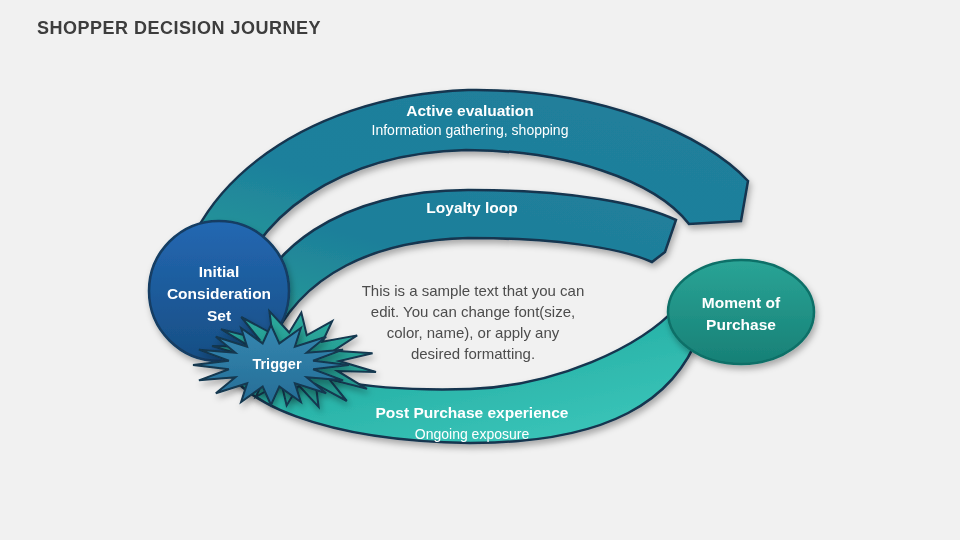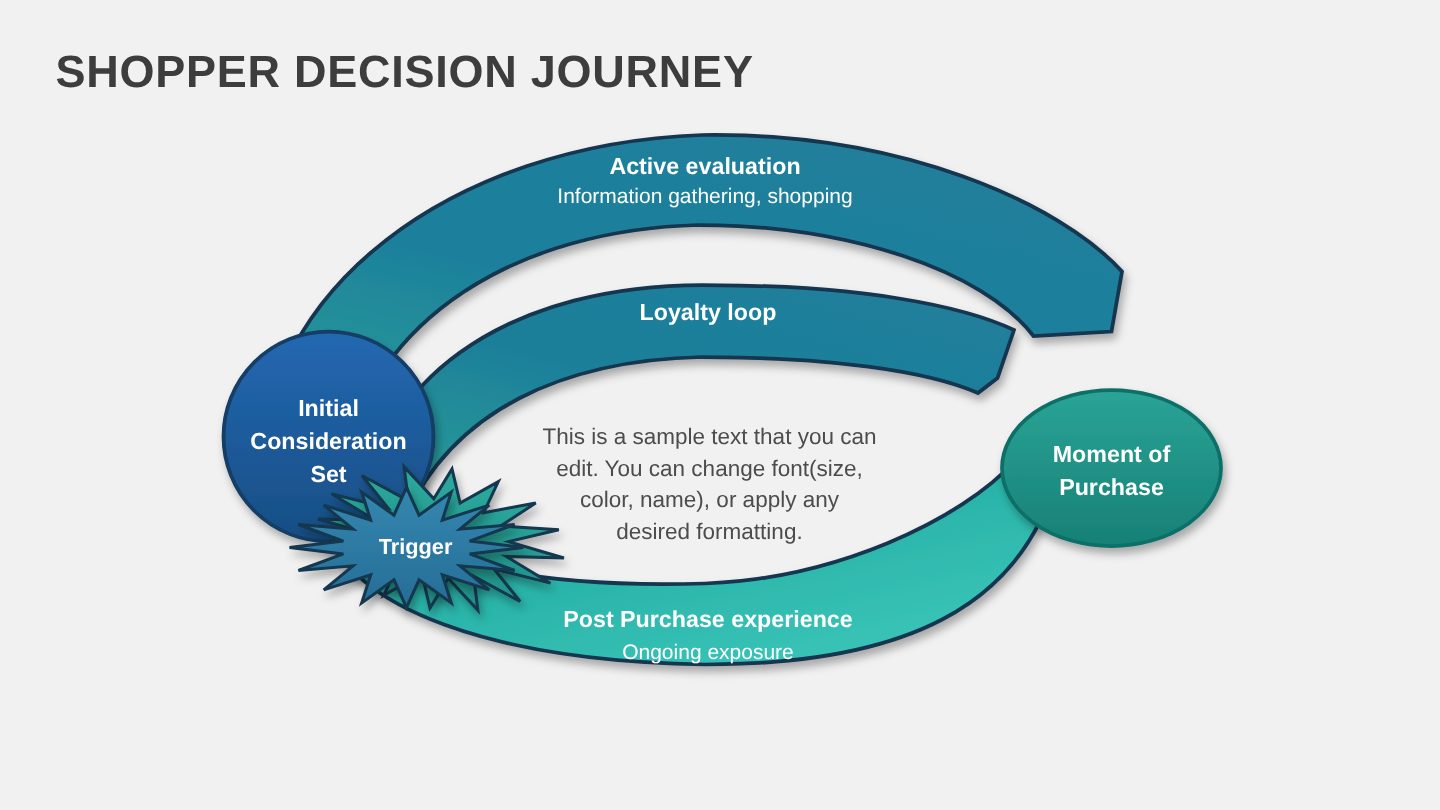--- a/index.html
+++ b/index.html
@@ -1,20 +1,20 @@
 <!DOCTYPE html>
 <html><head>
 <meta charset="utf-8">
 <style>
   html,body{margin:0;padding:0;}
   body{width:960px;height:540px;background:#f1f1f1;font-family:"Liberation Sans",sans-serif;overflow:hidden;}
   .slide{position:relative;width:960px;height:540px;background:#f1f1f1;}
   .slide-title{
-    position:absolute;left:37px;top:32px;margin:0;
-    font-size:30px;font-weight:700;color:#3d3d3d;letter-spacing:.5px;
+    position:absolute;left:37px;top:18px;margin:0;
+    font-size:18px;font-weight:700;color:#3d3d3d;letter-spacing:.5px;
   }
   svg{position:absolute;left:0;top:0;}
   .band-label{fill:#ffffff;font-weight:700;font-size:15.5px;text-anchor:middle;}
   .band-sublabel{fill:#ffffff;font-weight:400;font-size:14px;text-anchor:middle;}
   .node-label{fill:#ffffff;font-weight:700;font-size:15.5px;text-anchor:middle;}
   .note-line{fill:#4c4c4c;font-weight:400;font-size:15px;text-anchor:middle;}
 </style>
 </head>
 <body>
 

